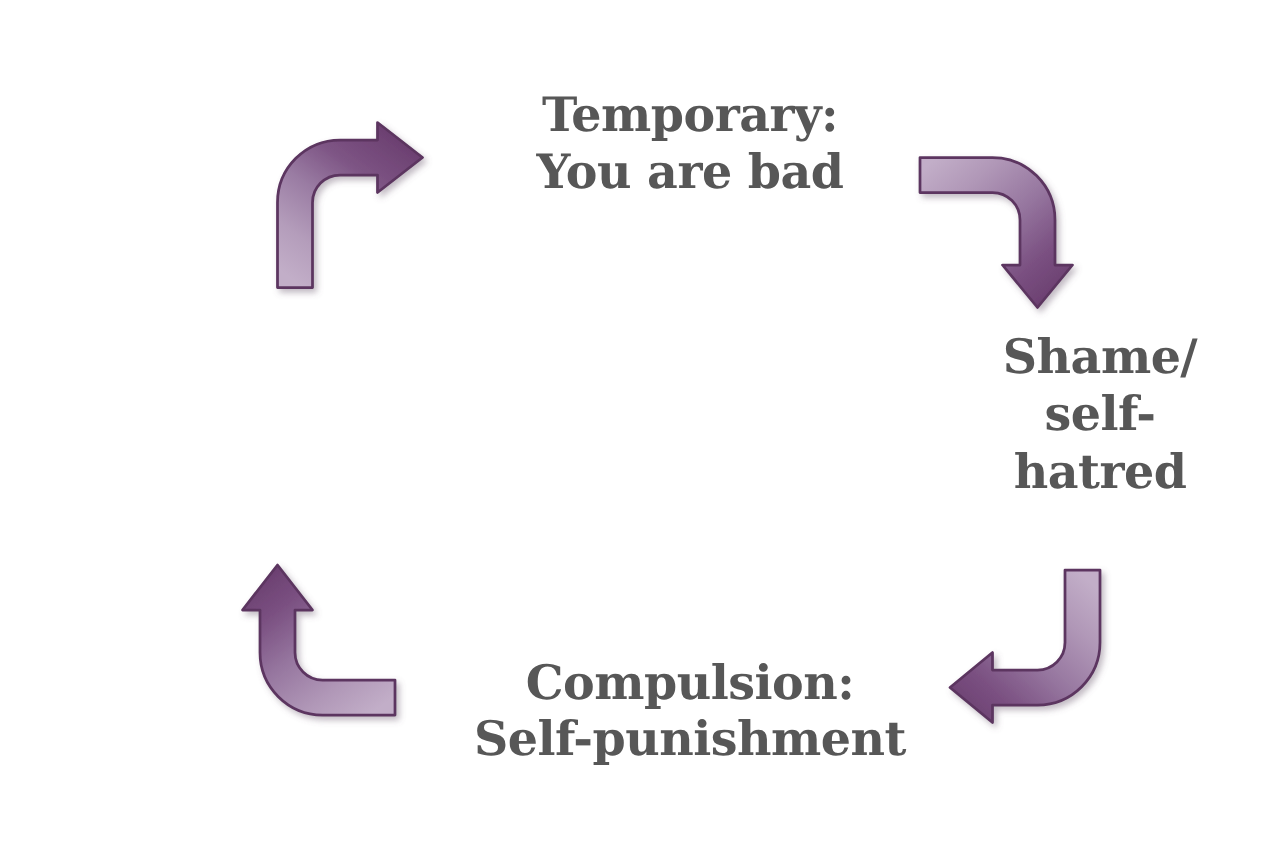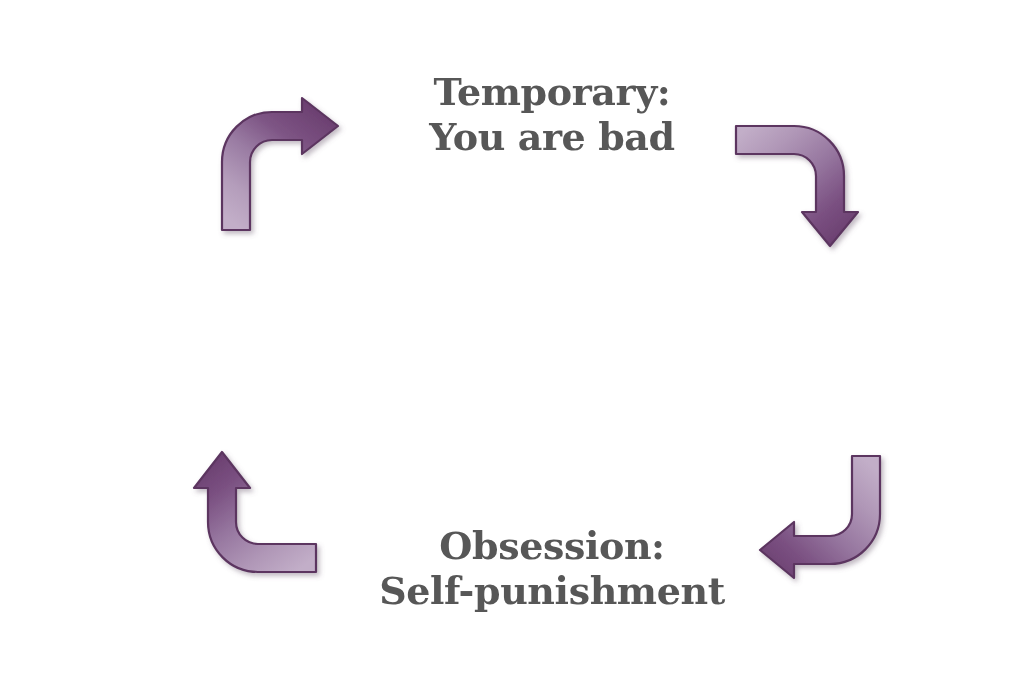--- a/index.html
+++ b/index.html
@@ -195,18 +195,21 @@
                  A 22,22 0 0 0 72,96
                  L 130,96
                  Z" fill="url(#gradBL)" stroke="#5c3560" stroke-width="2.2" stroke-linejoin="round"></path>
       </g>
     </svg>
   </div>
 
   <div class="node-text" id="text-obsession">Temporary:
 You are bad</div>
 
-
-  <div class="node-text" id="text-compulsion">Obsession:
+  <div class="node-text" id="text-shame">Shame/
+self-
+hatred</div>
+
+  <div class="node-text" id="text-compulsion">Compulsion:
 Self-punishment</div>
 
 
 </div>
 
 </body></html>

